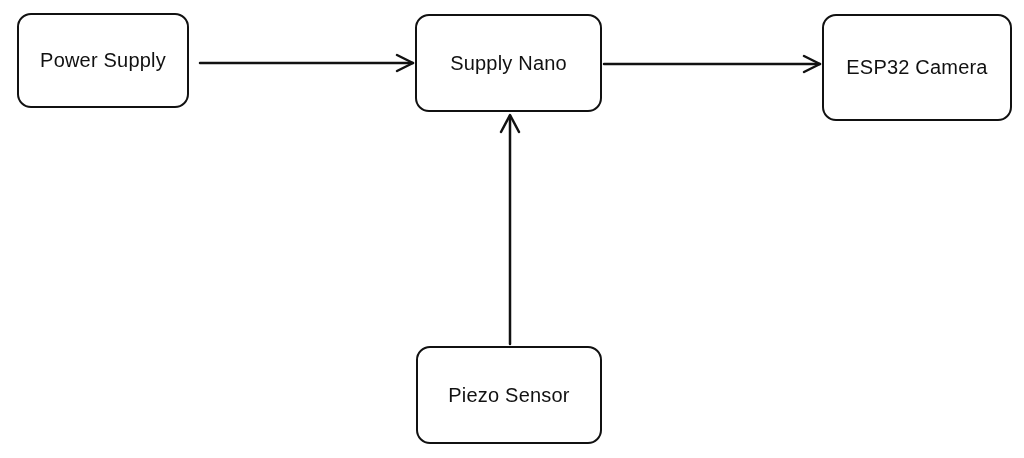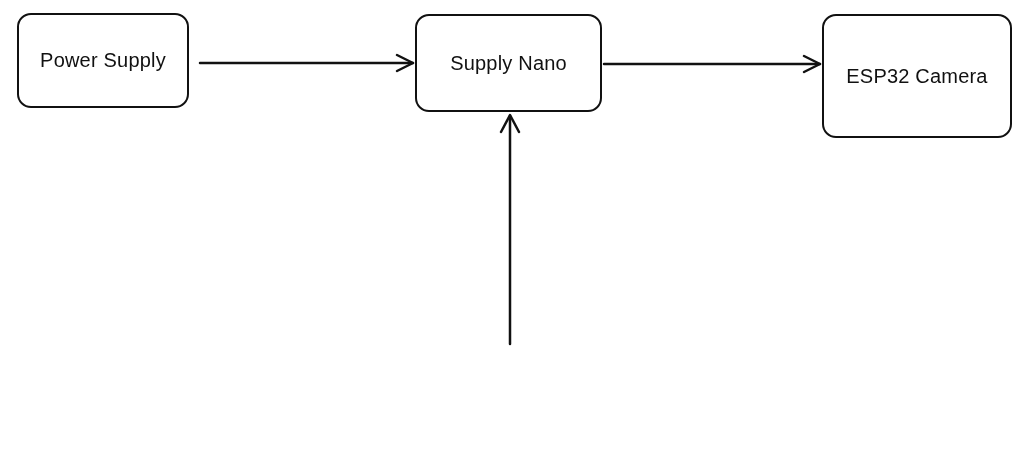--- a/index.html
+++ b/index.html
@@ -32,21 +32,21 @@
     display: flex;
     align-items: center;
     justify-content: center;
     font-size: 20px;
     letter-spacing: 0.2px;
     color: #111111;
     text-align: center;
   }
   .n-power  { left: 17px;  top: 13px;  width: 172px; height: 95px; }
   .n-nano   { left: 415px; top: 14px;  width: 187px; height: 98px; }
-  .n-esp32  { left: 822px; top: 14px;  width: 190px; height: 124px; }
+  .n-esp32  { left: 822px; top: 14px;  width: 190px; height: 107px; }
   .n-piezo  { left: 416px; top: 346px; width: 186px; height: 98px; }
 </style>
 </head>
 <body>
 
 <div class="diagram">
 
   <svg class="edges" viewBox="0 0 1024 458" xmlns="http://www.w3.org/2000/svg">
 
     <g stroke="#111111" stroke-width="2.5" fill="none" stroke-linecap="round" stroke-linejoin="round">
@@ -70,14 +70,17 @@
   </div>
 
   <div class="node n-nano">
     <span>Supply Nano</span>
   </div>
 
   <div class="node n-esp32">
     <span>ESP32 Camera</span>
   </div>
 
+  <div class="node n-piezo">
+    <span>Piezo Sensor</span>
+  </div>
 
 </div>
 
 </body></html>

